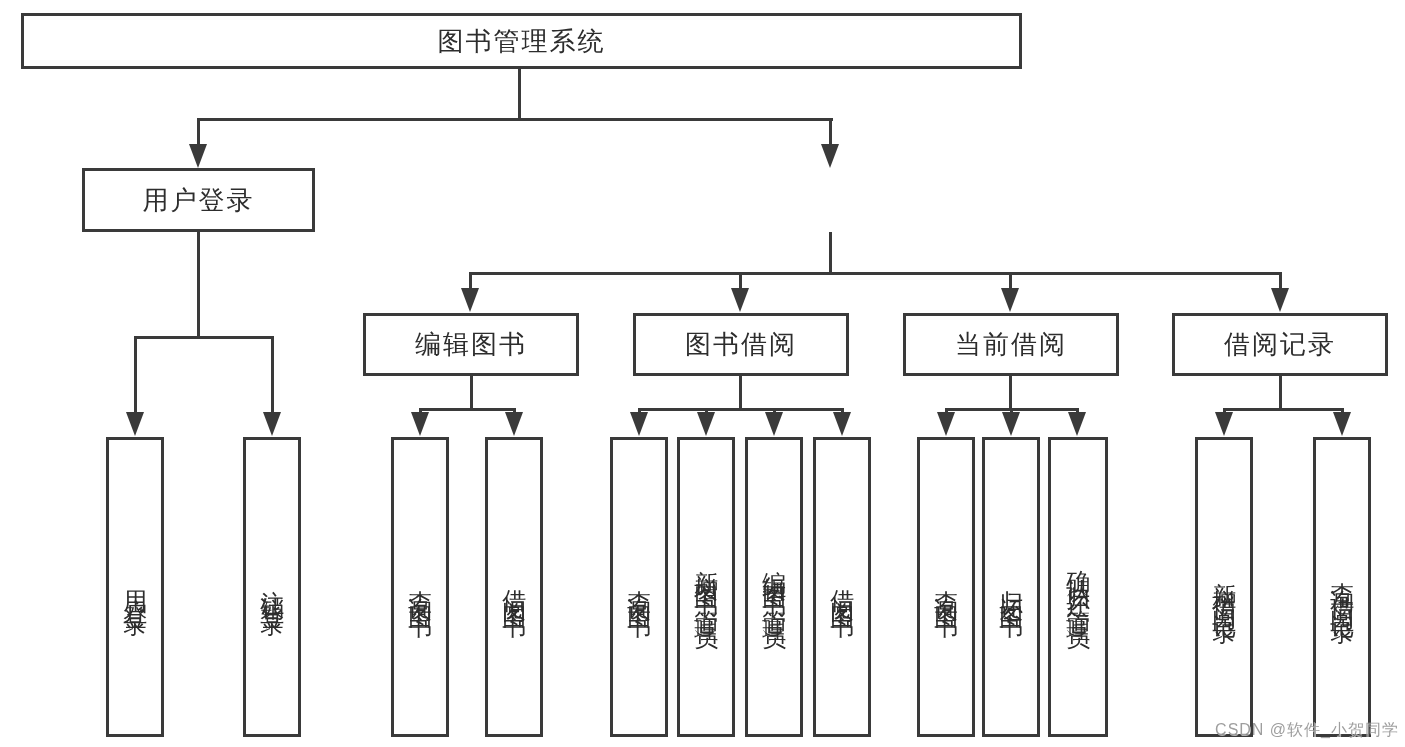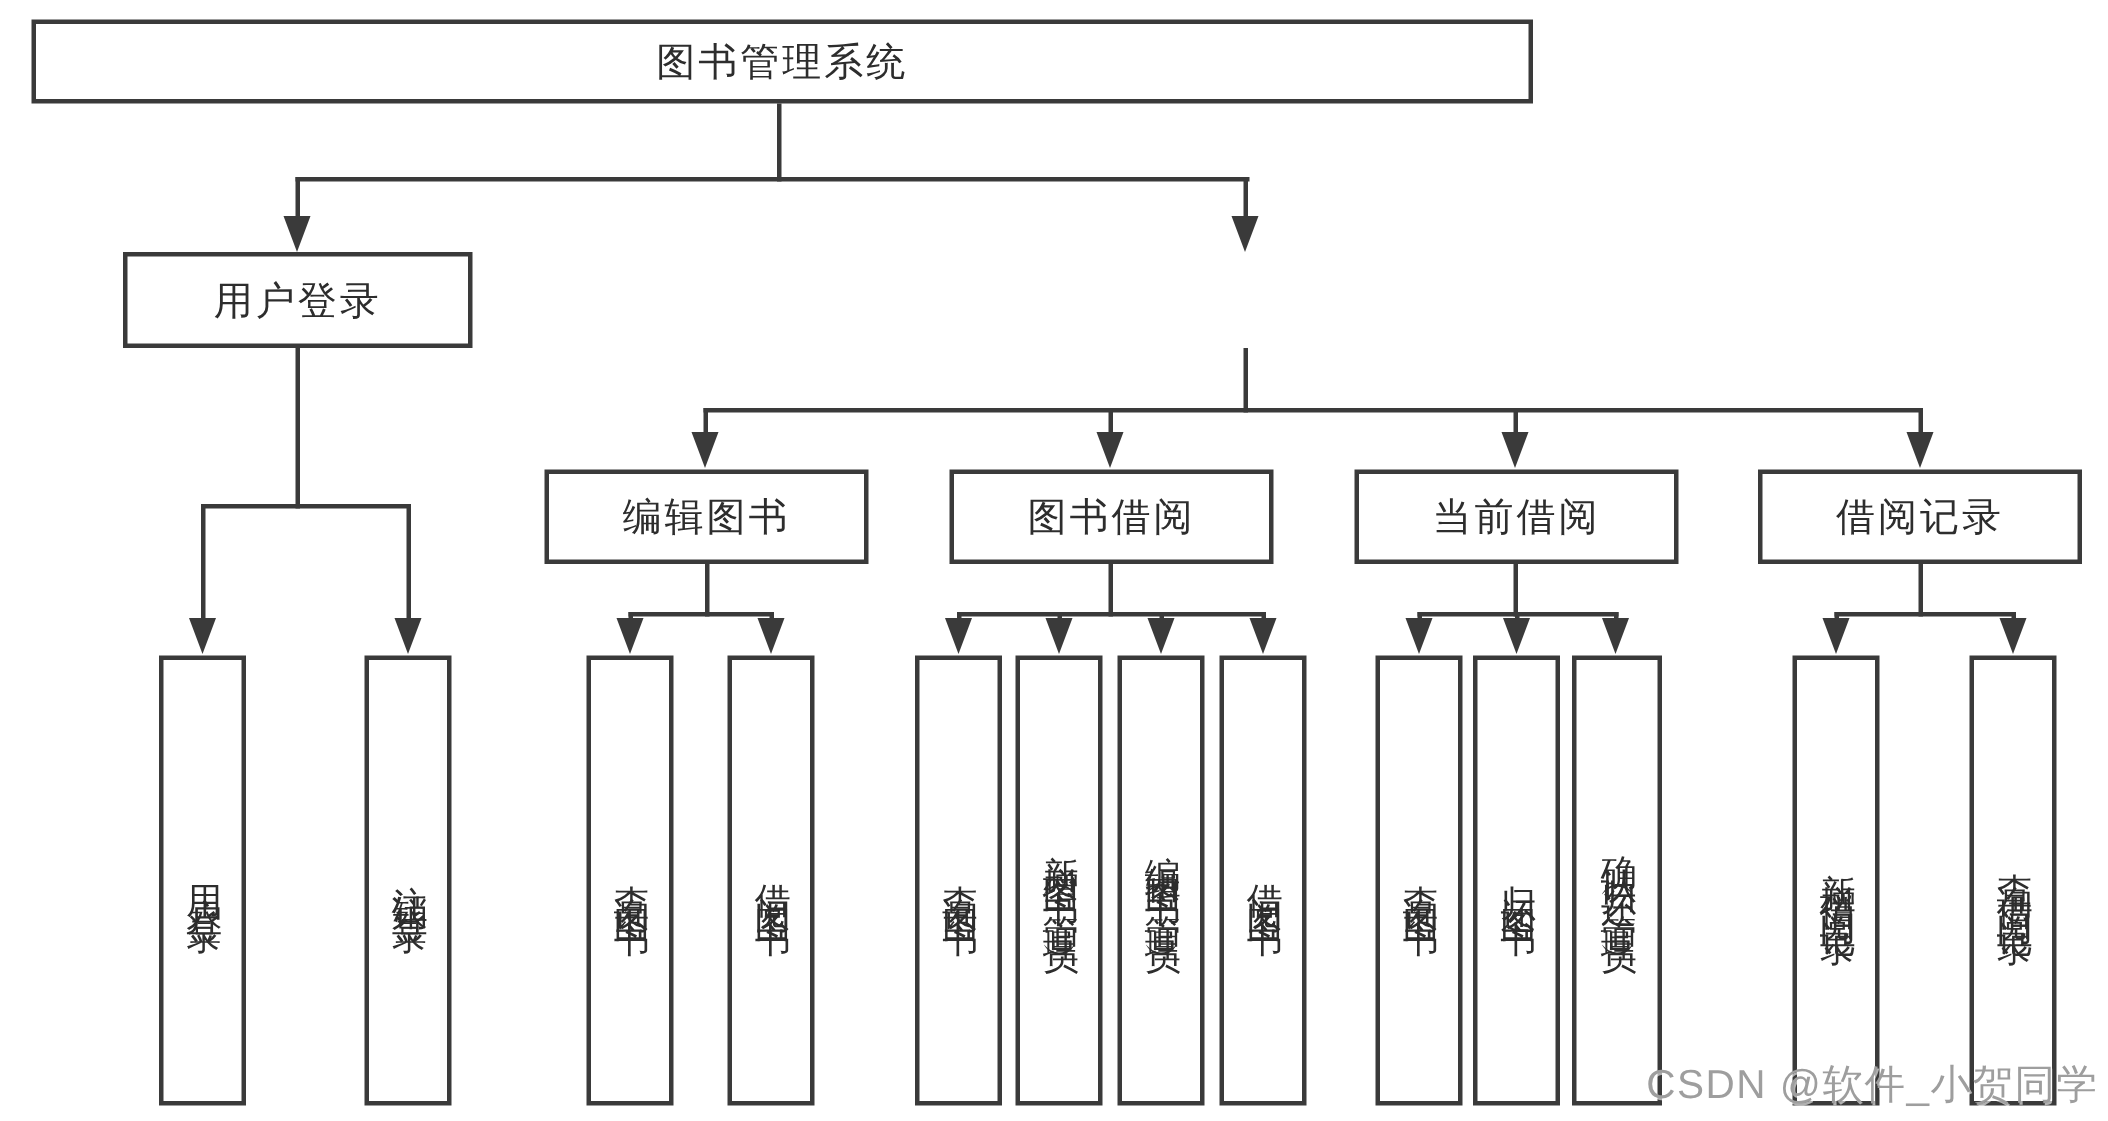--- a/index.html
+++ b/index.html
@@ -25,21 +25,21 @@
     font-size:24px;letter-spacing:8px;line-height:1.1;white-space:nowrap;
   }
   .vline{position:absolute;width:3px;background:var(--line);}
   .hline{position:absolute;height:3px;background:var(--line);}
   .arrow{
     position:absolute;width:0;height:0;
     border-left:9px solid transparent;border-right:9px solid transparent;
     border-top:24px solid var(--line);
   }
   .watermark{
-    position:absolute;right:6px;bottom:6px;font-size:27px;
+    position:absolute;right:6px;bottom:6px;font-size:16px;
     color:var(--wm);letter-spacing:1px;white-space:nowrap;
     text-shadow:1px 1px 0 rgba(255,255,255,0.6);
   }
 </style>
 </head>
 <body>
 
 <div class="canvas">
 
   <div class="node" style="left:21px;top:13px;width:1001px;height:56px;">

